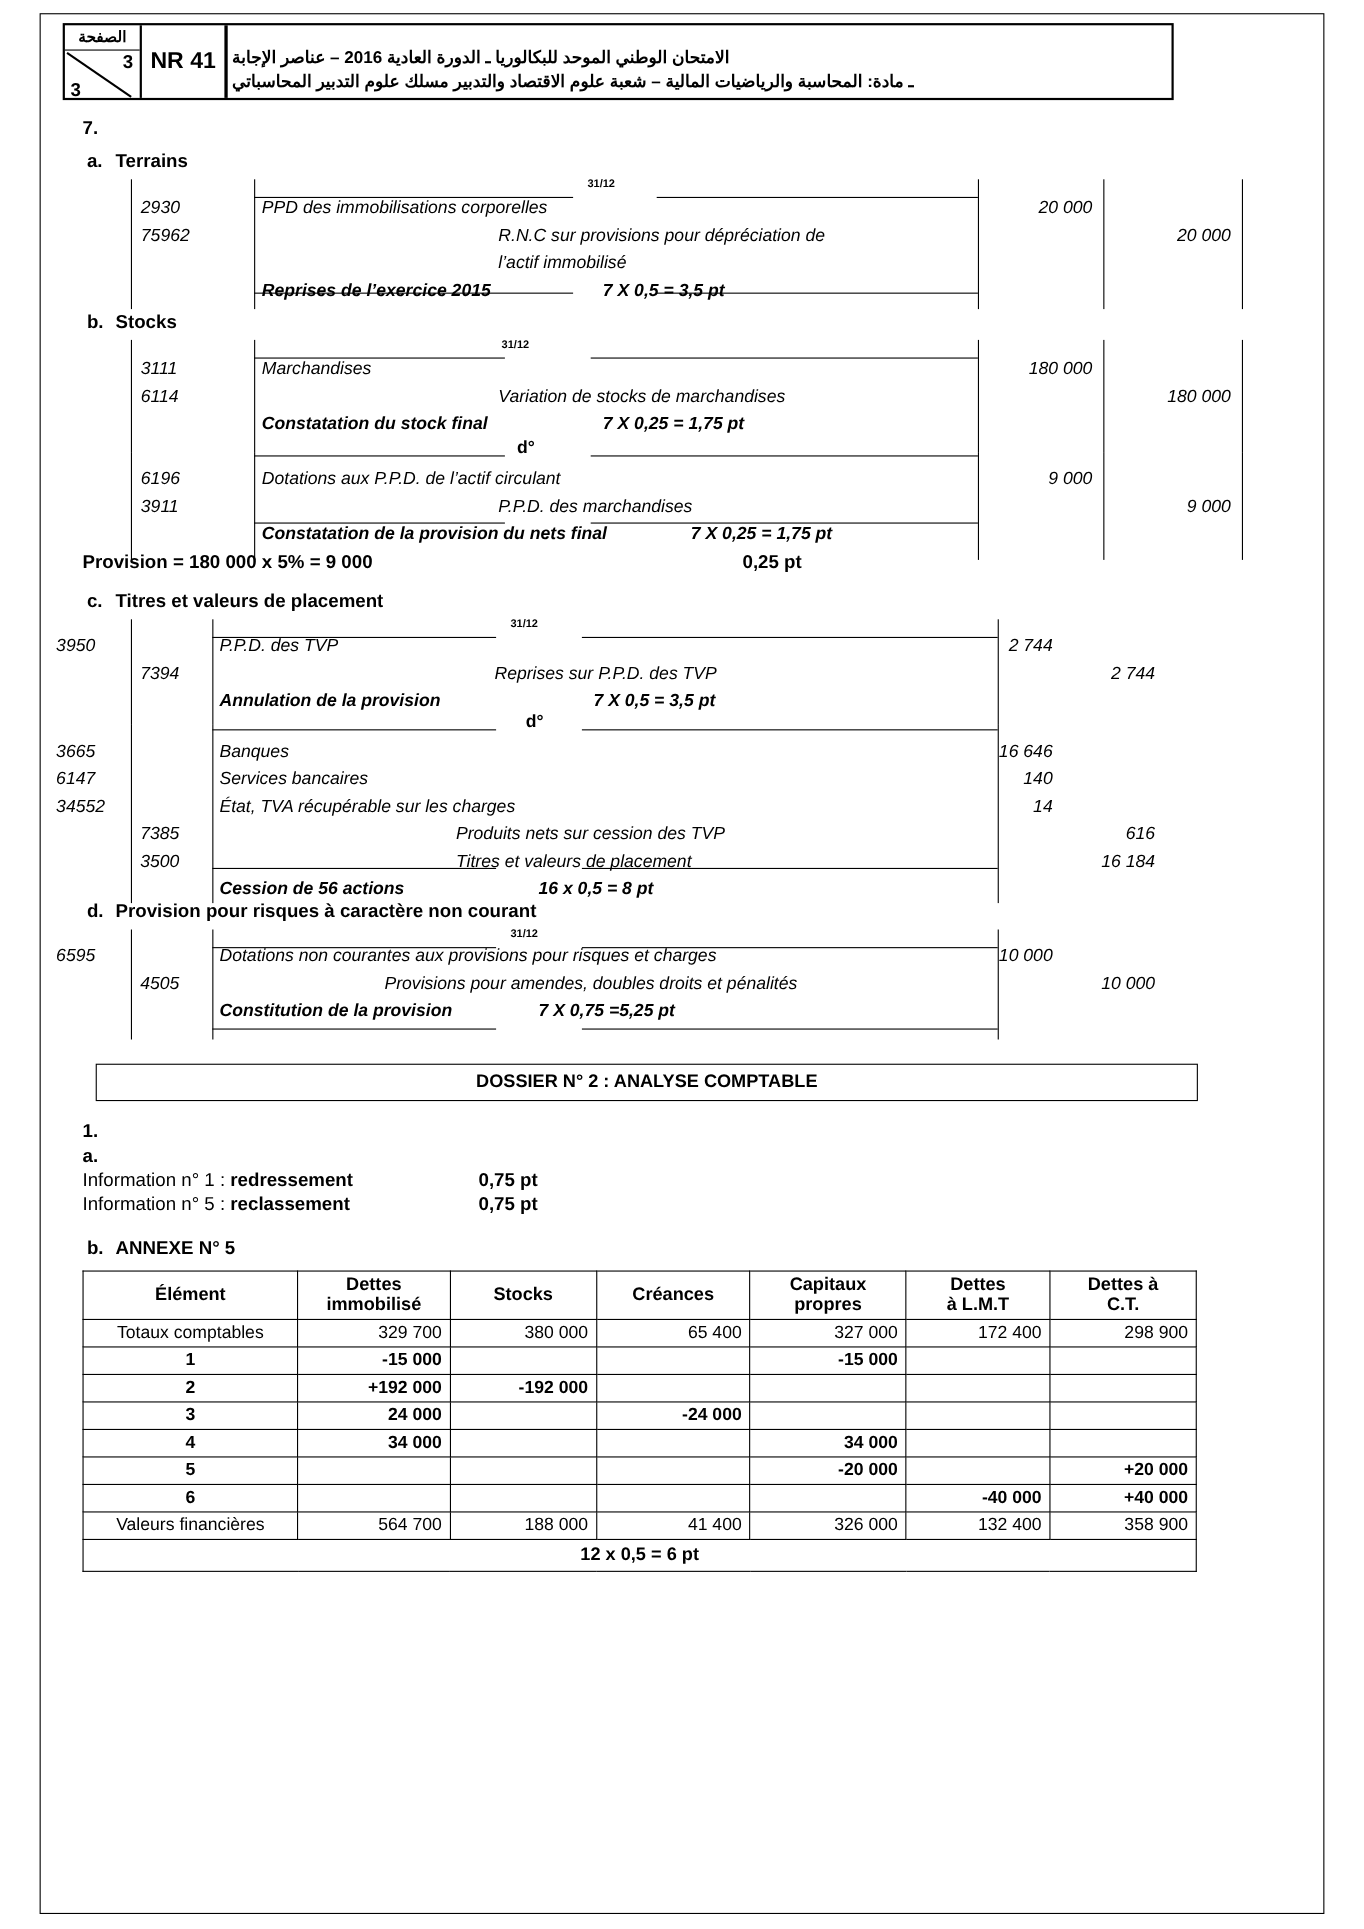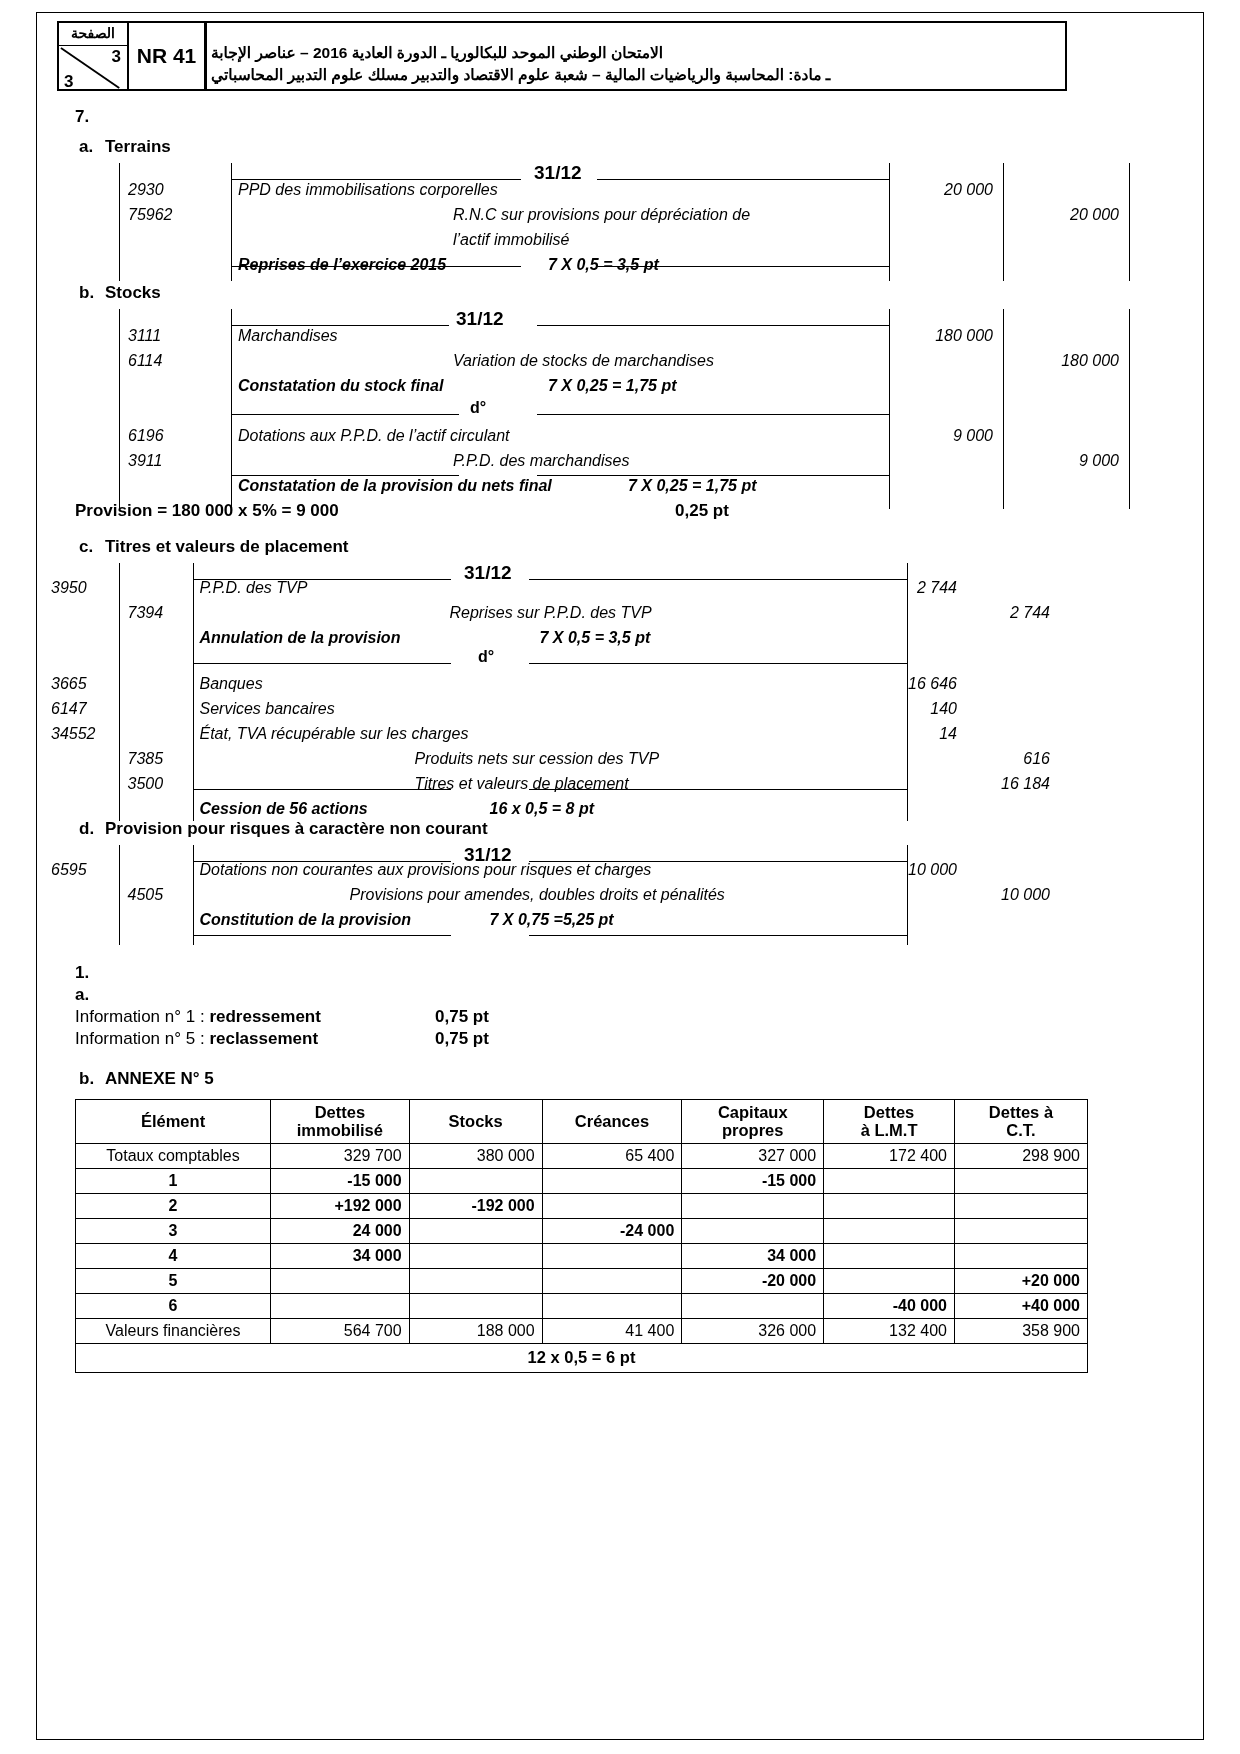--- a/index.html
+++ b/index.html
@@ -33,21 +33,21 @@
 
   
   .q-num{font-size:17px;font-weight:bold;margin:16px 0 0 28px;}
   .sub-h{font-size:17px;font-weight:bold;margin:10px 0 0 32px;display:flex;}
   .sub-h .lt{width:26px;}
   .plain{font-size:17px;margin-left:28px;}
   .bold{font-weight:bold;}
 
   
   .jrnl{position:relative;margin-top:6px;}
-  .date-lbl{position:absolute;font-size:19px;font-weight:bold;z-index:5;background:#fff;padding:0 7px;}
+  .date-lbl{position:absolute;font-size:10px;font-weight:bold;z-index:5;background:#fff;padding:0 7px;}
   .jtable{border-collapse:collapse;table-layout:fixed;font-size:16px;font-style:italic;}
   .jtable td{vertical-align:top;padding:0;}
   .c-num{border-left:1.6px solid #000;padding-left:8px !important;font-size:16px;}
   .c-num2{border-left:1.6px solid #000;padding-left:8px !important;font-size:16px;}
   .c-lib{border-left:1.6px solid #000;border-right:1.6px solid #000;padding:0 6px !important;position:relative;}
   .c-deb{border-left:1.6px solid #000;text-align:right;padding-right:10px !important;}
   .c-cre{border-left:1.6px solid #000;border-right:1.6px solid #000;text-align:right;padding-right:10px !important;}
   .lrow{line-height:25px;white-space:nowrap;}
   .indent2{padding-left:215px;}
   .indent3{padding-left:250px;}
@@ -342,20 +342,21 @@
         </td>
         <td class="c-cre" style="padding-top:12px !important;border-left:none;border-right:none;">
           <div class="lrow">&nbsp;</div>
           <div class="lrow">10 000</div>
         </td>
       </tr>
     </tbody>
         </table>
   </div>
 
+  <div class="dossier">DOSSIER N° 2 : ANALYSE COMPTABLE</div>
 
   <div class="q-num" style="margin-top:18px;margin-left:28px;">1.</div>
   <div class="q-num" style="margin-top:2px;margin-left:28px;">a.</div>
 
   <div class="plain" style="margin-top:2px;display:flex;">
     <span style="width:360px;">
       <span>Information n° 1 : </span><span class="bold">redressement</span>
     </span>
     <span class="bold">0,75 pt</span>
   </div>

